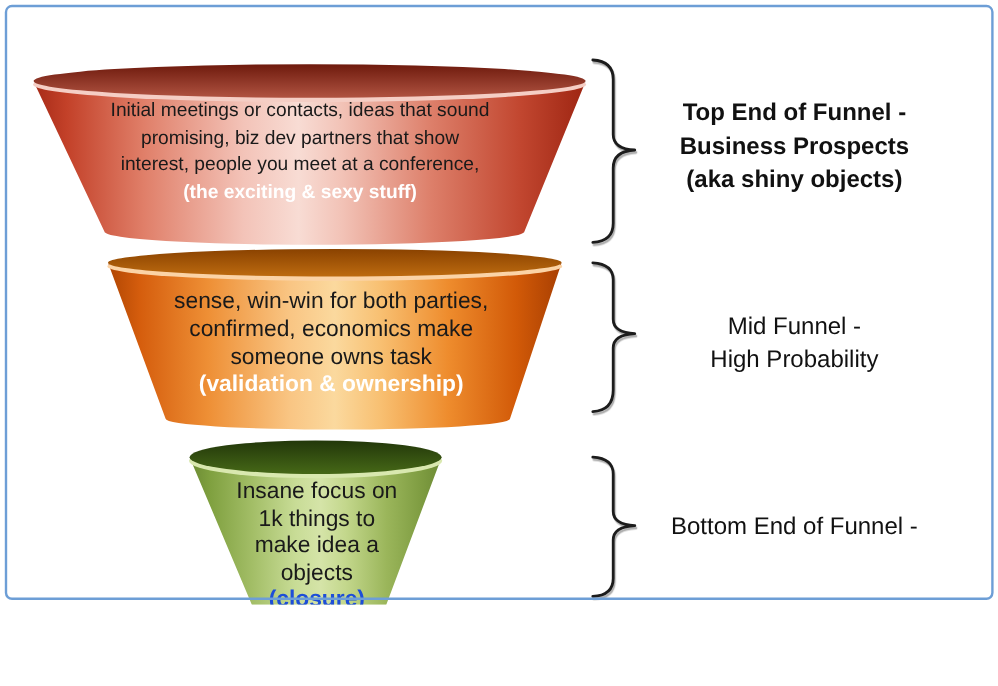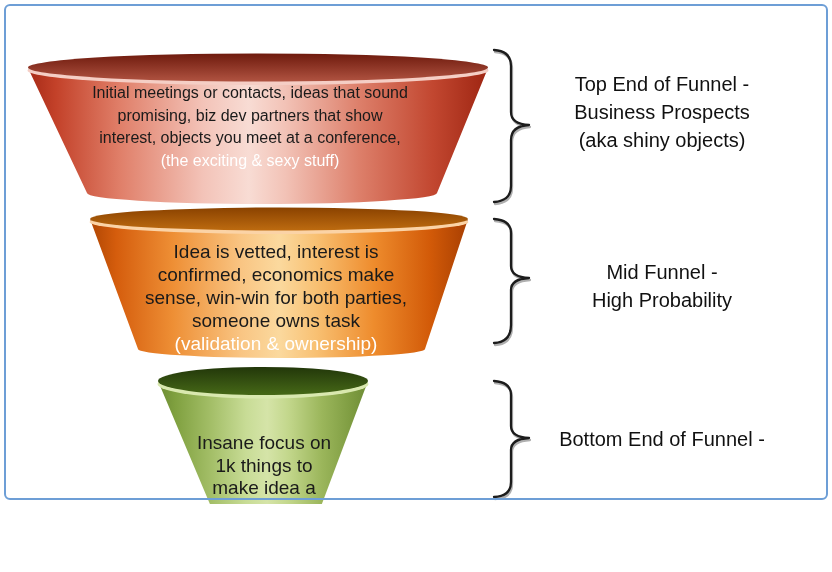--- a/index.html
+++ b/index.html
@@ -10,29 +10,29 @@
   .frame{
     position:absolute;left:4px;top:4px;right:4px;bottom:4px;
     border:2px solid #6D9ED6;border-radius:6px;pointer-events:none;
   }
   .art{position:absolute;left:0;top:0;}
   .brace{filter:drop-shadow(1px 2px 0.6px rgba(110,110,110,0.55));}
   .ftext{position:absolute;text-align:center;color:#1a1a1a;}
   .ftext .ln{white-space:nowrap;}
   .ftext-red{left:50px;top:82px;width:400px;font-size:16px;line-height:22.5px;}
   .ftext-orange{left:96px;top:240px;width:360px;font-size:19px;line-height:23px;}
-  .ftext-green{left:164px;top:399px;width:200px;font-size:19px;line-height:22.5px;margin-top:33px;}
-  .ftext-red .hl,.ftext-orange .hl{color:#ffffff;font-weight:normal;}
+  .ftext-green{left:164px;top:399px;width:200px;font-size:19px;line-height:22.5px;}
+  .ftext-red .hl,.ftext-orange .hl{color:#ffffff;font-weight:bold;}
   .ftext-green .hl{color:#1d4ed8;font-weight:bold;}
   .side-label{
     position:absolute;left:540px;width:244px;text-align:center;
     font-size:20px;line-height:28px;color:#111111;
   }
   .side-label .ln{white-space:nowrap;}
-  .label-1{top:70px;}
+  .label-1{top:80px;font-weight:bold;}
   .label-2{top:258px;}
   .label-3{top:425px;}
 </style>
 </head>
 <body>
 
 <div class="stage">
 
   <svg class="art" width="832" height="572" viewBox="0 0 832 572">
     <defs>
@@ -96,28 +96,27 @@
     <ellipse cx="263" cy="381" rx="105" ry="14" fill="url(#gradGreenTop)"></ellipse>
 
     <path class="brace" d="M 494 50 Q 511 51 511 66 L 511 112 Q 511 124 529 125 Q 511 126 511 140 L 511 186 Q 511 201 494 202" fill="none" stroke="#1c1c1c" stroke-width="2.3" stroke-linecap="round" stroke-linejoin="round"></path>
     <path class="brace" d="M 494 219 Q 511 220 511 233 L 511 266 Q 511 277 529 278 Q 511 279 511 290 L 511 325 Q 511 342 494 343" fill="none" stroke="#1c1c1c" stroke-width="2.3" stroke-linecap="round" stroke-linejoin="round"></path>
     <path class="brace" d="M 494 381 Q 511 382 511 395 L 511 426 Q 511 437 529 438 Q 511 439 511 450 L 511 482 Q 511 496 494 497" fill="none" stroke="#1c1c1c" stroke-width="2.3" stroke-linecap="round" stroke-linejoin="round"></path>
   </svg>
 
   <div class="ftext ftext-red">
     <div class="ln">Initial meetings or contacts, ideas that sound</div>
     <div class="ln">promising, biz dev partners that show</div>
-    <div class="ln">interest, objects you meet at a conference,</div>
+    <div class="ln">interest, people you meet at a conference,</div>
     <div class="ln hl">(the exciting &amp; sexy stuff)</div>
   </div>
 
   <div class="ftext ftext-orange">
-    <div class="ln">Idea is vetted, interest is</div>
+    <div class="ln">sense, win-win for both parties,</div>
     <div class="ln">confirmed, economics make</div>
-    <div class="ln">sense, win-win for both parties,</div>
     <div class="ln">someone owns task</div>
     <div class="ln hl">(validation &amp; ownership)</div>
   </div>
 
   <div class="ftext ftext-green">
     <div class="ln">Insane focus on</div>
     <div class="ln">1k things to</div>
     <div class="ln">make idea a</div>
     <div class="ln">objects</div>
     <div class="ln hl">(closure)</div>

